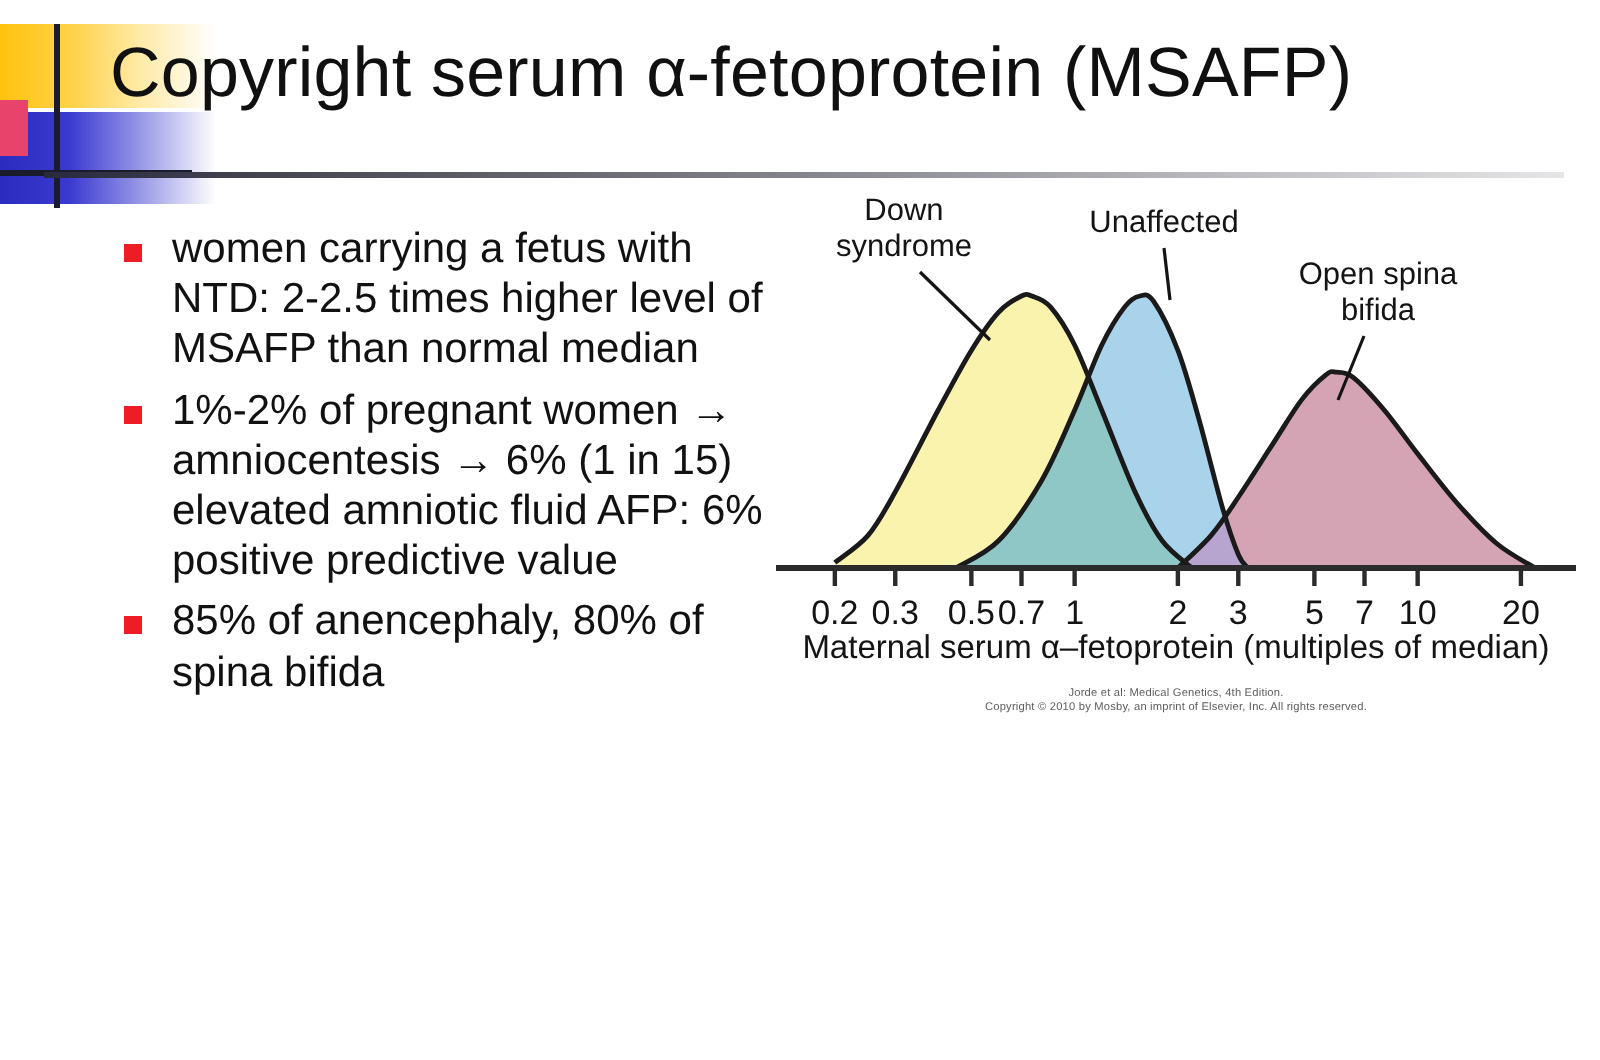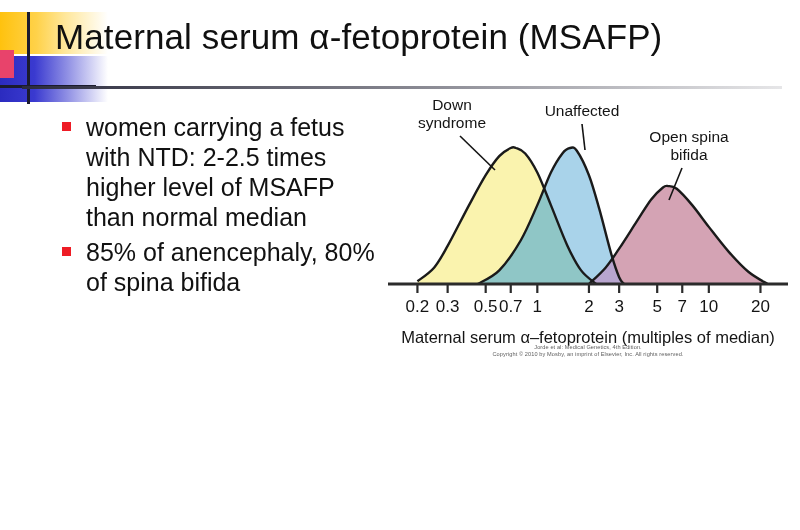--- a/index.html
+++ b/index.html
@@ -102,38 +102,38 @@
     background: #ee1c25;
     margin-right: 15px;
     margin-top: 10px;
   }
   .bullet-text-l1 {
     font-size: 27px;
     line-height: 1.18;
     color: #111111;
   }
   .bullet-text-l2 {
-    font-size: 25px;
+    font-size: 21px;
     line-height: 1.2;
     color: #111111;
   }
 
   
   #figure {
     position: absolute;
     left: 382px;
     top: 88px;
     width: 412px;
     height: 282px;
   }
   #figure svg { display: block; }
   .fig-caption {
     position: absolute;
     left: 0;
-    top: 240px;
+    top: 227px;
     width: 412px;
     text-align: center;
     font-size: 16.5px;
     color: #141414;
   }
   .fig-credit {
     position: absolute;
     left: 0;
     width: 412px;
     text-align: center;
@@ -148,31 +148,35 @@
 <body>
 
 <div id="corner-logo">
   <div class="band-yellow"></div>
   <div class="band-blue"></div>
   <div class="sq-red"></div>
   <div class="line-v"></div>
   <div class="line-h"></div>
 </div>
 
-<div id="slide-title">Maternal serum α-fetoprotein (MSAFP)</div>
+<div id="slide-title">Copyright serum α-fetoprotein (MSAFP)</div>
 <div id="title-rule"></div>
 
 <div id="bullet-body">
 
 
   <div class="bullet-row bullet-l2">
     <div class="marker marker-l2"></div>
     <div class="bullet-text-l2">women carrying a fetus with NTD: 2-2.5 times higher level of MSAFP than normal median</div>
   </div>
 
+  <div class="bullet-row bullet-l2">
+    <div class="marker marker-l2"></div>
+    <div class="bullet-text-l2">1%-2% of pregnant women → amniocentesis → 6% (1 in 15) elevated amniotic fluid AFP: 6% positive predictive value</div>
+  </div>
 
   <div class="bullet-row bullet-l2">
     <div class="marker marker-l2"></div>
     <div class="bullet-text-l2">85% of anencephaly, 80% of spina bifida</div>
   </div>
 
 </div>
 
 <div id="figure">
   <svg width="412" height="230" viewBox="0 0 412 230">

